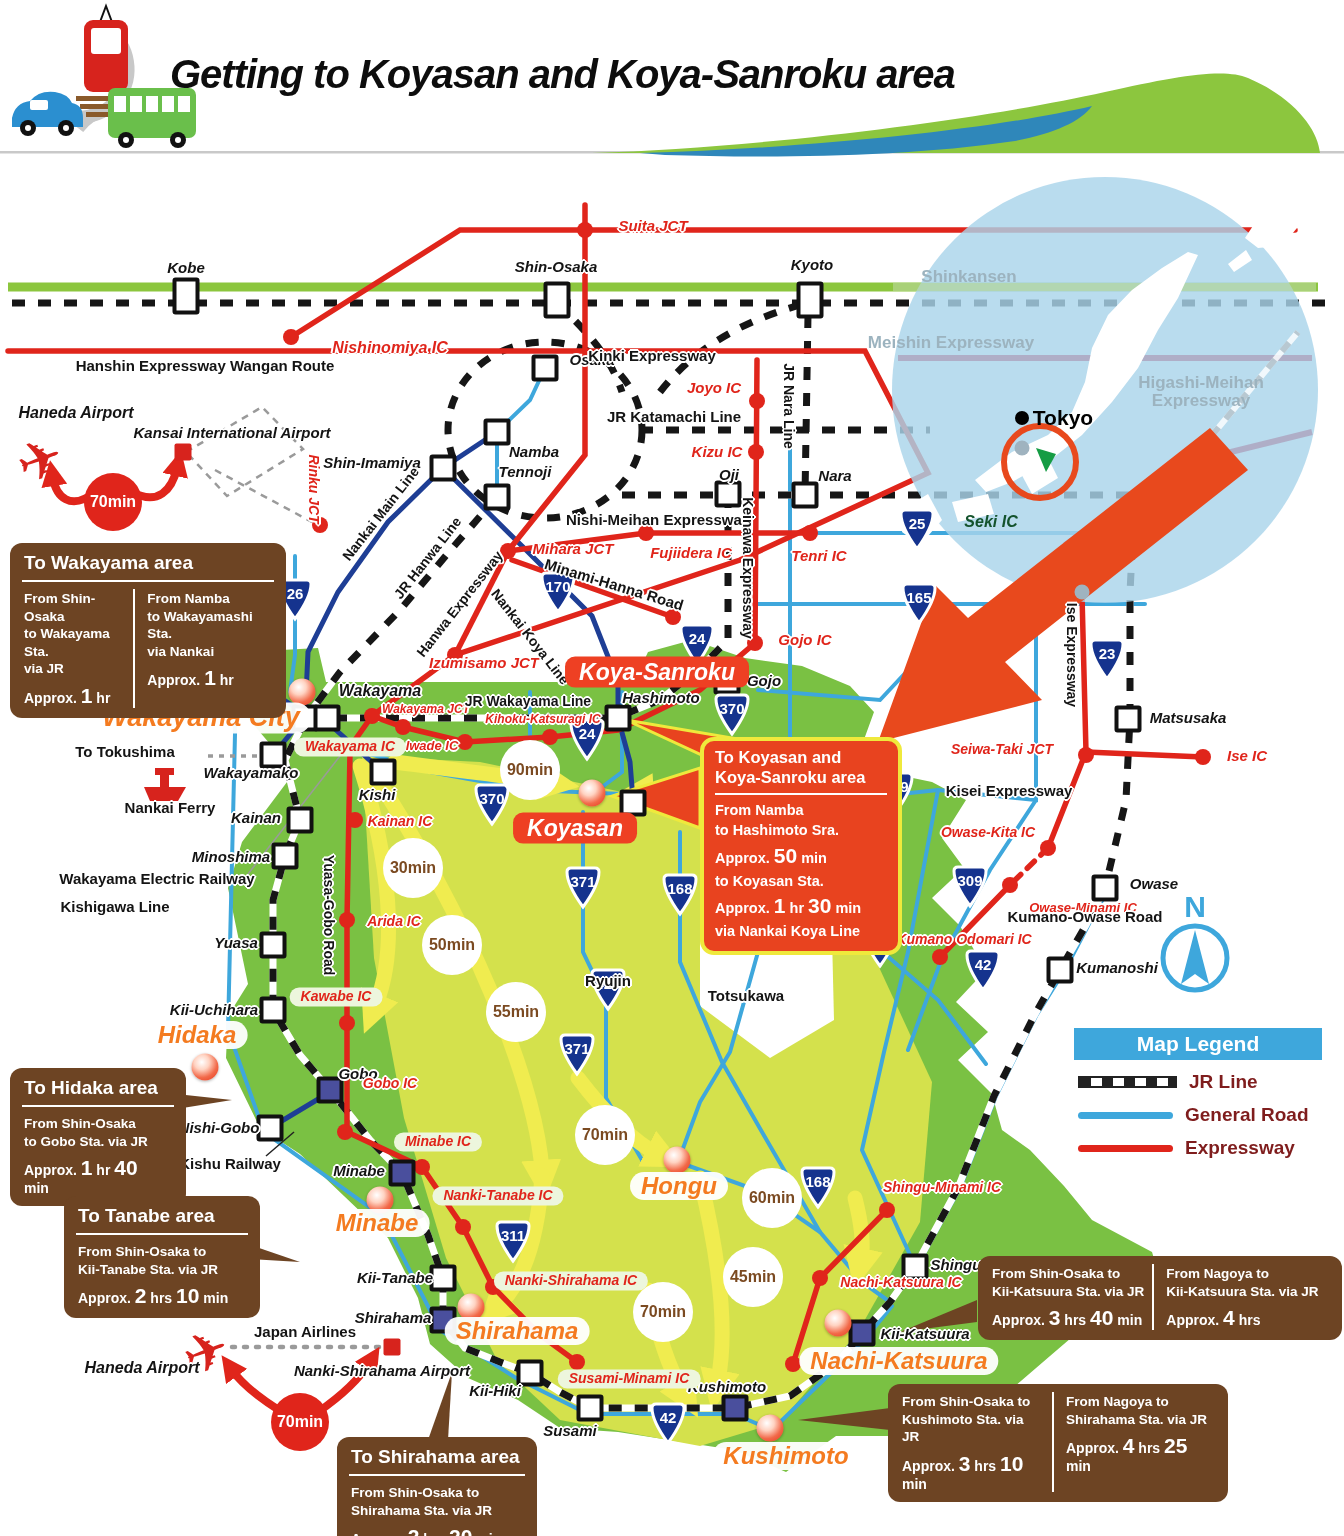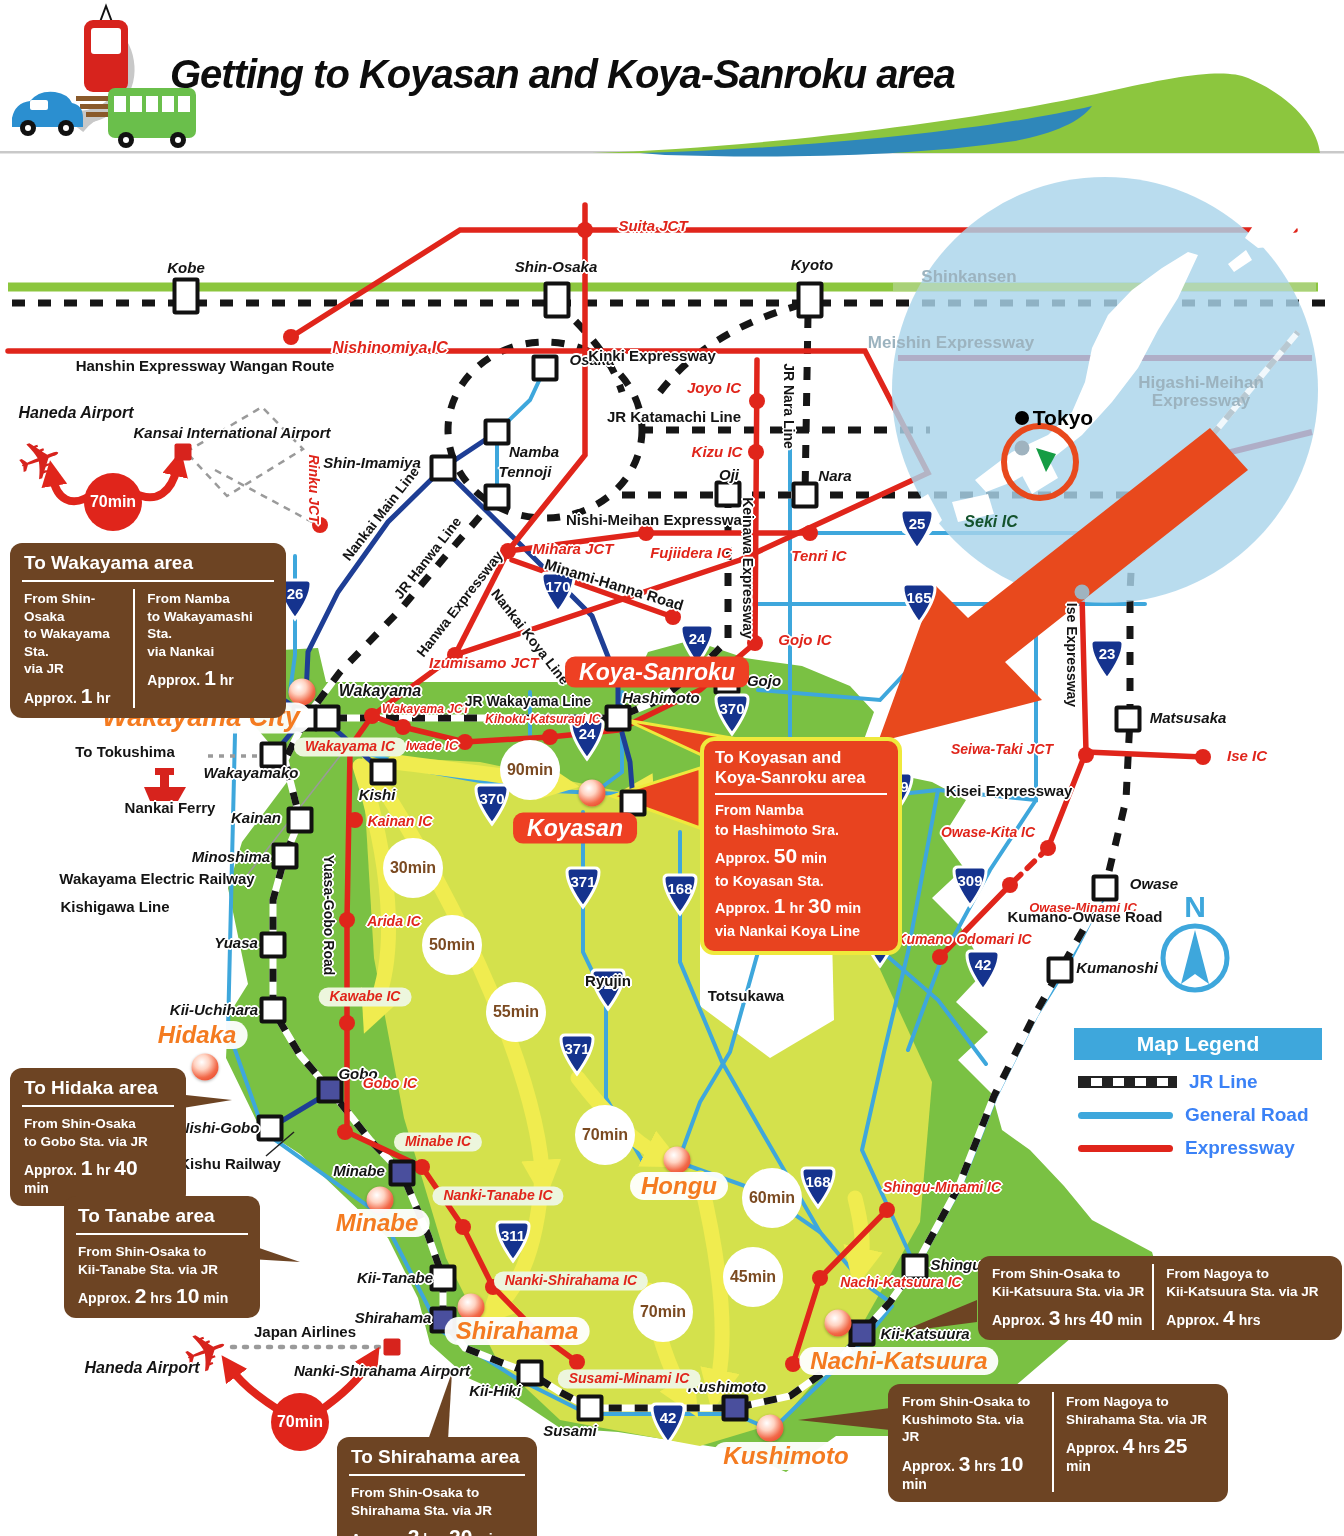--- a/index.html
+++ b/index.html
@@ -61,21 +61,21 @@
   
   .legend{position:absolute;left:1074px;top:1028px;width:248px;z-index:40}
   .legend .hd{background:#3ea7dc;color:#fff;font-weight:bold;font-size:21px;text-align:center;padding:4px 0}
   .legend .row{display:flex;align-items:center;margin-top:11px}
   .legend .sample{width:95px;height:7px;margin:0 12px 0 4px;border-radius:4px;flex:none}
   .legend .sample.jr{height:8px;border:2.5px solid #222;border-radius:0;
       background:repeating-linear-gradient(90deg,#222 0 11px,#fff 11px 22px)}
   .legend .sample.private{background:#1e3e95}
   .legend .sample.road{background:#3ea7dc}
   .legend .sample.exp{background:#e0251b}
-  .legend .lb2{font-weight:bold;font-size:19px;color:#3b82f6}
+  .legend .lb2{font-weight:bold;font-size:19px;color:#7f1d1d}
   .compass{position:absolute;left:1195px;top:950px;transform:translate(-50%,-50%);z-index:15;text-align:center}
   .compass .n{color:#3ea7dc;font-weight:bold;font-size:30px;margin-bottom:-4px}
   .hdr-title{position:absolute;left:170px;top:52px;font-style:italic;font-weight:bold;font-size:40px;
       color:#0d0d0d;z-index:50;letter-spacing:-1px}
   #hdr-art{position:absolute;left:0;top:0;z-index:45}
 </style>
 </head>
 <body>
 
 <svg id="base" width="1344" height="1536" viewBox="0 0 1344 1536">
@@ -464,21 +464,21 @@
     <div class="lb city" style="font-size: 27px; left: 201px; top: 718px; position: absolute;">Wakayama City</div>
     <div class="lb city" style="left: 197px; top: 1035px; position: absolute;">Hidaka</div>
     <div class="lb city" style="left: 377px; top: 1223px; position: absolute;">Minabe</div>
     <div class="lb city" style="left: 517px; top: 1331px; position: absolute;">Shirahama</div>
     <div class="lb city" style="left: 679px; top: 1186px; position: absolute;">Hongu</div>
     <div class="lb city" style="left: 899px; top: 1361px; position: absolute;">Nachi-Katsuura</div>
     <div class="lb city" style="left: 786px; top: 1456px; position: absolute;">Kushimoto</div>
     <div class="lb rp" style="left: 657px; top: 672px; position: absolute;">Koya-Sanroku</div>
     <div class="lb rp" style="left: 575px; top: 828px; position: absolute;">Koyasan</div>
     <div class="lb icp" style="left: 350px; top: 747px; position: absolute;">Wakayama IC</div>
-    <div class="lb icp" style="left: 365px; top: 997px; position: absolute;">Kawabe IC</div>
+    <div class="lb icp" style="left: 336px; top: 997px; position: absolute;">Kawabe IC</div>
     <div class="lb icp" style="left: 438px; top: 1142px; position: absolute;">Minabe IC</div>
     <div class="lb icp" style="left: 498px; top: 1196px; position: absolute;">Nanki-Tanabe IC</div>
     <div class="lb icp" style="left: 571px; top: 1281px; position: absolute;">Nanki-Shirahama IC</div>
     <div class="lb icp" style="left: 629px; top: 1379px; position: absolute;">Susami-Minami IC</div>
     <div class="lb bub" style="left: 530px; top: 770px; position: absolute;">90min</div>
     <div class="lb bub" style="left: 413px; top: 868px; position: absolute;">30min</div>
     <div class="lb bub" style="left: 452px; top: 945px; position: absolute;">50min</div>
     <div class="lb bub" style="left: 516px; top: 1012px; position: absolute;">55min</div>
     <div class="lb bub" style="left: 605px; top: 1135px; position: absolute;">70min</div>
     <div class="lb bub" style="left: 772px; top: 1198px; position: absolute;">60min</div>

